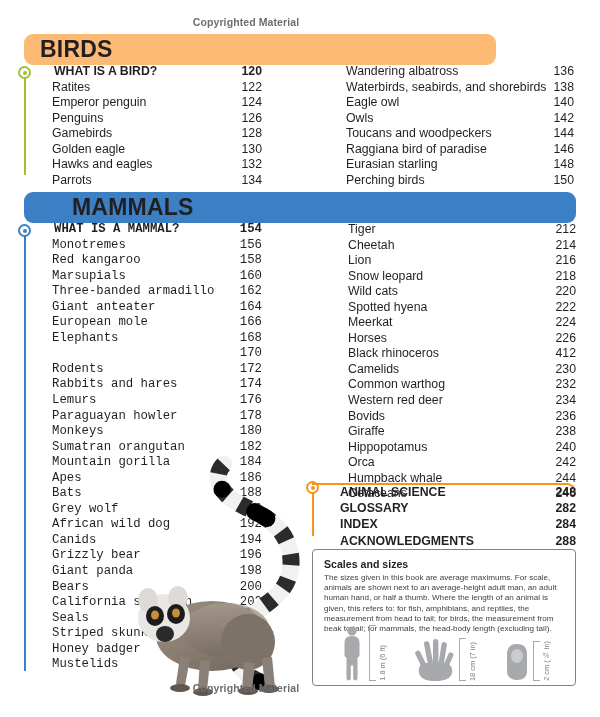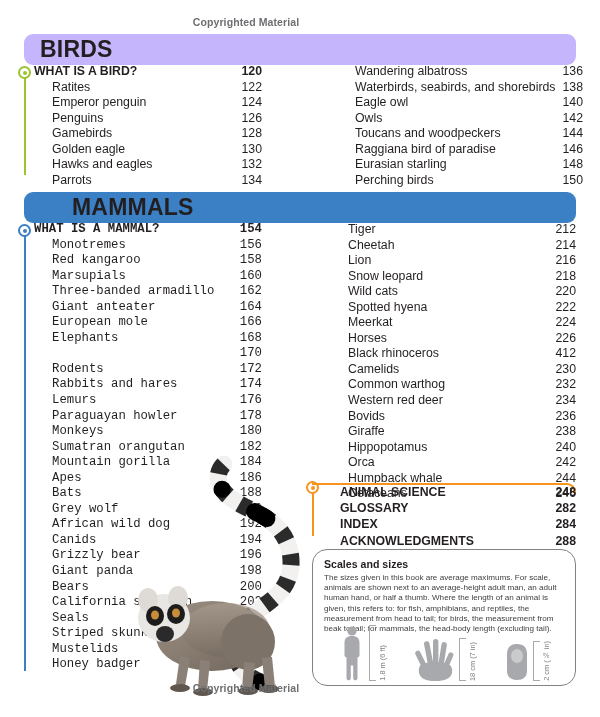--- a/index.html
+++ b/index.html
@@ -40,22 +40,22 @@
   }
   .banner-title {
     font-size: 23px;
     font-weight: bold;
     letter-spacing: .2px;
     color: #231f20;
     padding-left: 16px;
     line-height: 1;
   }
   .banner.birds {
-    left: 24px; top: 34px; width: 552px;
-    background: #c4b5fd;
+    left: 24px; top: 34px; width: 472px;
+    background: #fdba74;
   }
   .banner.mammals {
     left: 24px; top: 192px; width: 552px;
     background: #3b7fc4;
     padding-left: 32px;
   }
 
   
   .rail {
     position: absolute;
@@ -91,38 +91,38 @@
     white-space: nowrap;
   }
   .toc-label { flex: 0 0 auto; }
   .toc-dots  { flex: 1 1 auto; }
   .toc-page  {
     flex: 0 0 auto;
     text-align: right;
     font-variant-numeric: tabular-nums;
   }
   .toc-row.head .toc-label,
-  .toc-row.head .toc-page { font-weight: bold; }
+  .toc-row.head .toc-page { font-weight: bold; margin-left: 20px; }
   .toc-row.sub .toc-label { padding-left: 18px; }
 
   
   .backmatter .toc-row .toc-label,
   .backmatter .toc-row .toc-page { font-weight: bold; }
   .backmatter {
     font-size: 12.3px;
     line-height: 16.2px;
   }
 
   
   .scales-box {
     position: absolute;
     left: 312px; top: 549px;
     width: 264px; height: 137px;
     border: 1px solid #808285;
-    border-radius: 15px;
+    border-radius: 4px;
     background: #ffffff;
     padding: 8px 11px 0 11px;
     z-index: 30;
   }
   .scales-title {
     font-size: 10.6px;
     font-weight: bold;
     color: #231f20;
     margin-bottom: 3px;
   }
@@ -220,21 +220,21 @@
         <span class="toc-label">Hawks and eagles</span>
         <span class="toc-dots"></span>
         <span class="toc-page">132</span>
       </div>
       <div class="toc-row sub">
         <span class="toc-label">Parrots</span>
         <span class="toc-dots"></span>
         <span class="toc-page">134</span>
       </div>
     </div>
-  <div class="toc-col" id="birds-right" style="left:337px; top:64px; width:246px;">
+  <div class="toc-col" id="birds-right" style="left:328px; top:64px; width:246px;">
       <div class="toc-row sub">
         <span class="toc-label">Wandering albatross</span>
         <span class="toc-dots"></span>
         <span class="toc-page">136</span>
       </div>
       <div class="toc-row sub">
         <span class="toc-label">Waterbirds, seabirds, and shorebirds</span>
         <span class="toc-dots"></span>
         <span class="toc-page">138</span>
       </div>
@@ -406,28 +406,28 @@
         <span class="toc-label">Seals</span>
         <span class="toc-dots"></span>
         <span class="toc-page">204</span>
       </div>
       <div class="toc-row sub">
         <span class="toc-label">Striped skunk</span>
         <span class="toc-dots"></span>
         <span class="toc-page">206</span>
       </div>
       <div class="toc-row sub">
+        <span class="toc-label">Honey badger</span>
+        <span class="toc-dots"></span>
+        <span class="toc-page">208</span>
+      </div>
+      <div class="toc-row sub">
         <span class="toc-label">Mustelids</span>
         <span class="toc-dots"></span>
         <span class="toc-page">210</span>
-      </div>
-      <div class="toc-row sub">
-        <span class="toc-label">Honey badger</span>
-        <span class="toc-dots"></span>
-        <span class="toc-page">208</span>
       </div>
     </div>
   <div class="toc-col" id="mammals-right" style="left:330px; top:222px; width:246px;">
       <div class="toc-row sub">
         <span class="toc-label">Tiger</span>
         <span class="toc-dots"></span>
         <span class="toc-page">212</span>
       </div>
       <div class="toc-row sub">
         <span class="toc-label">Cheetah</span>

